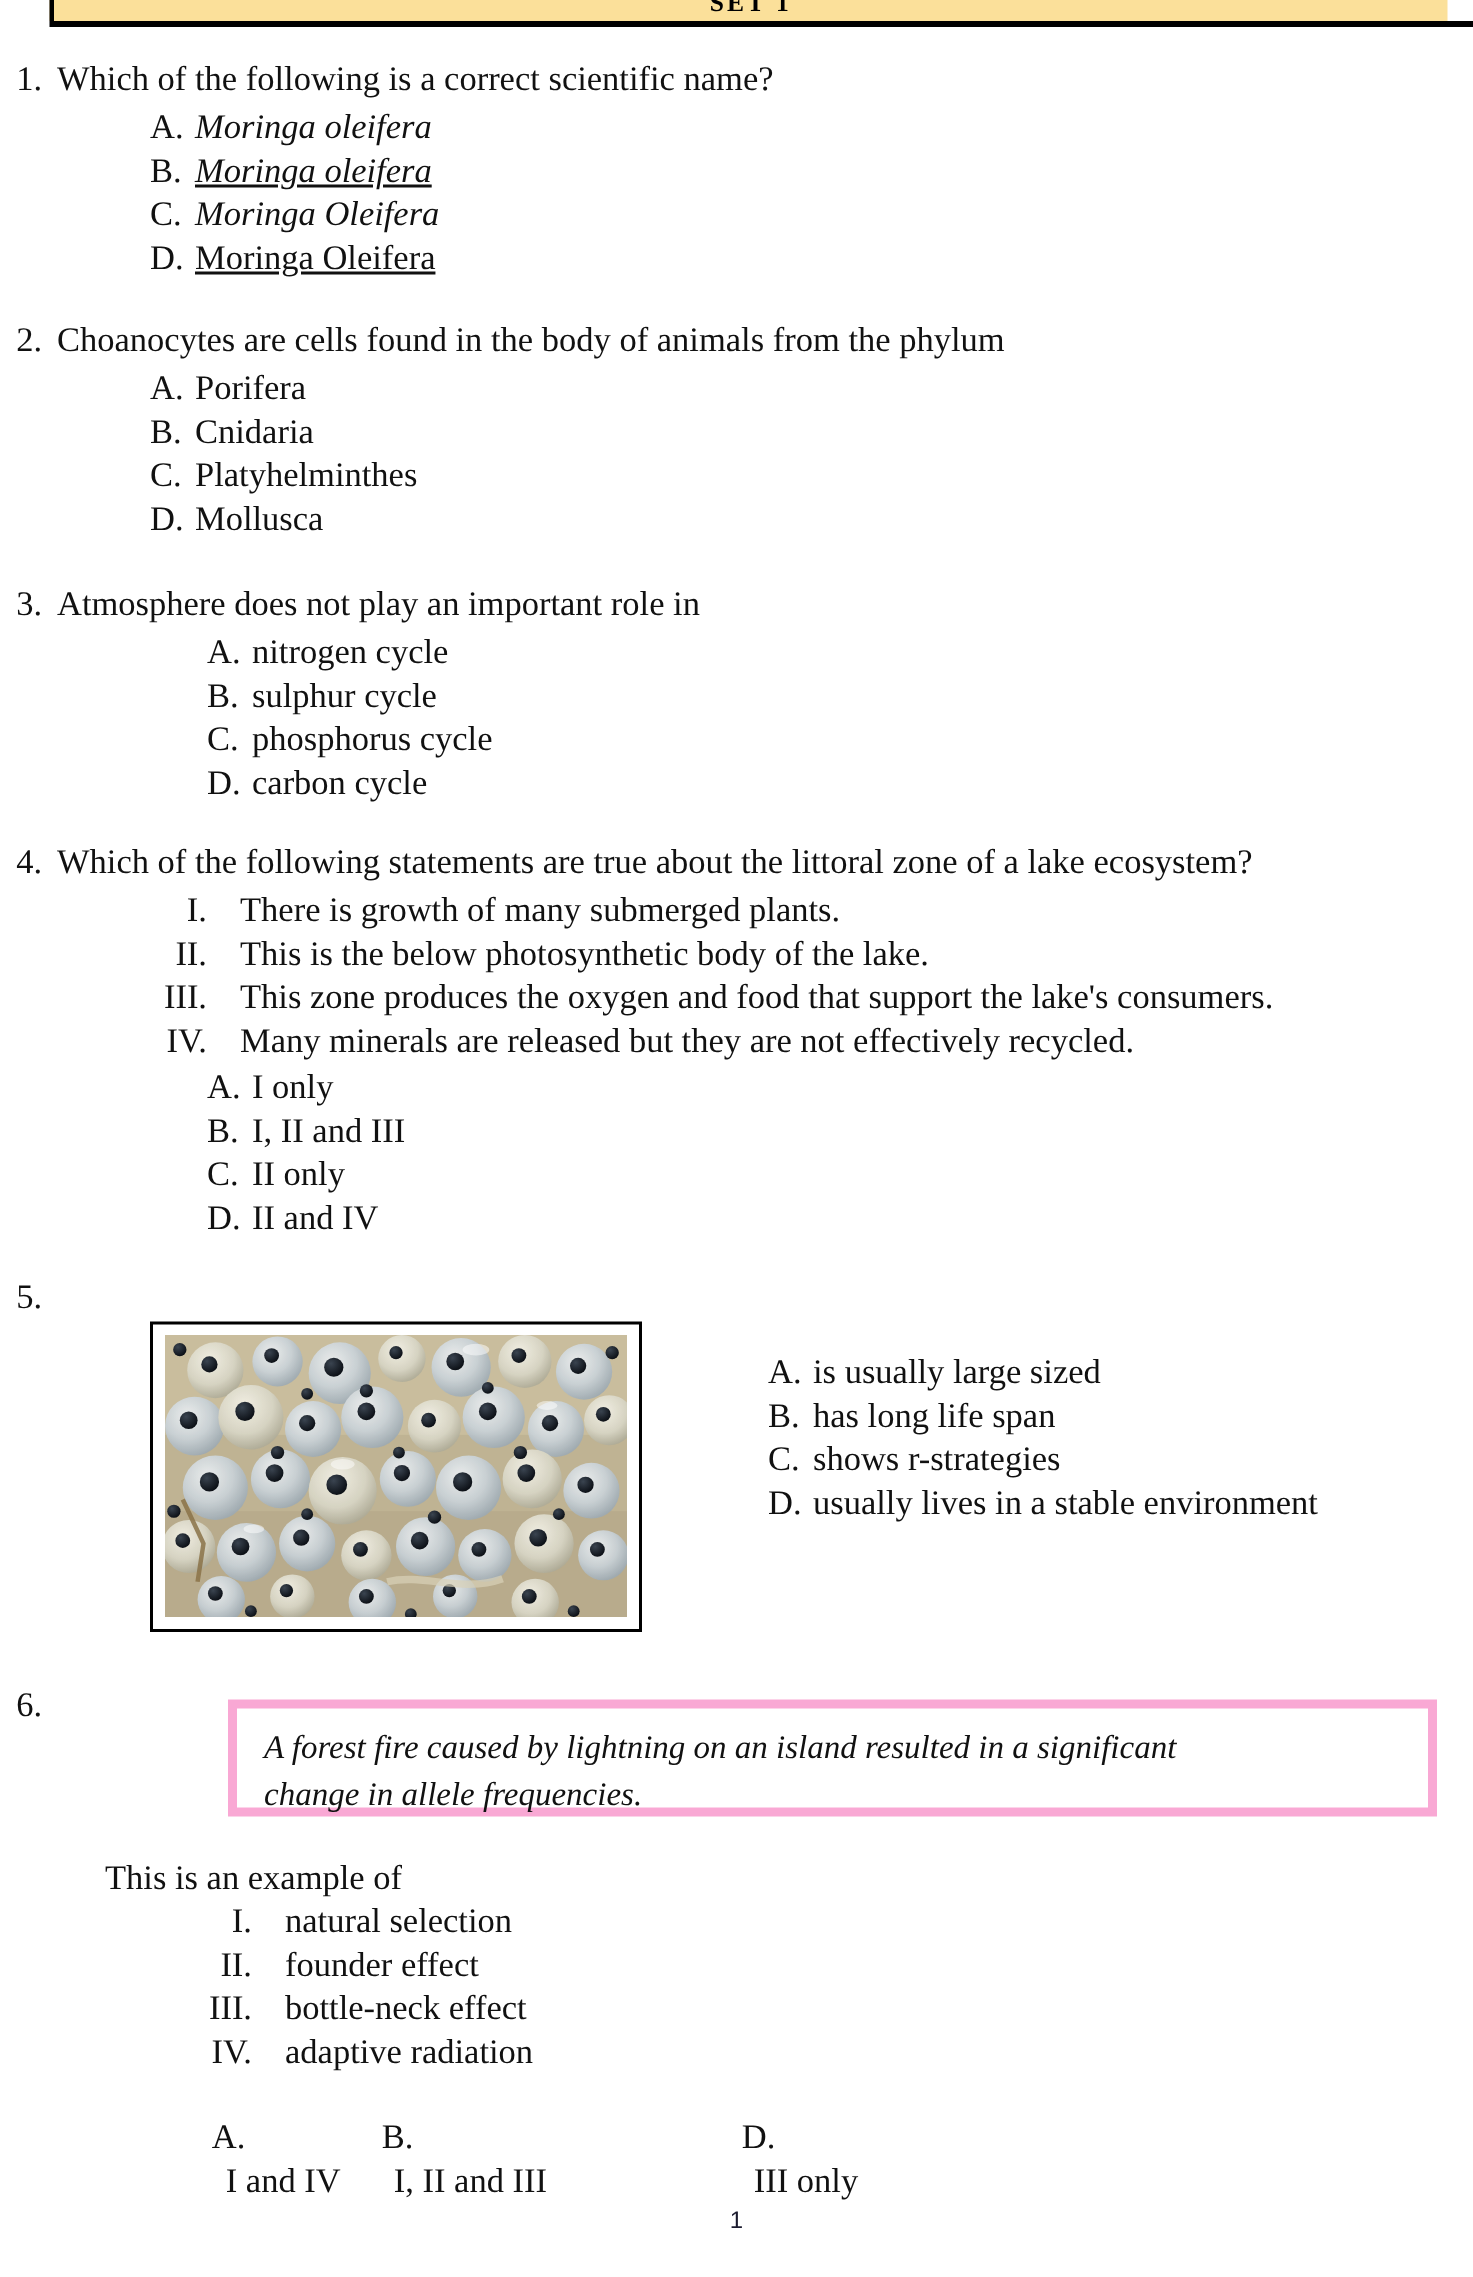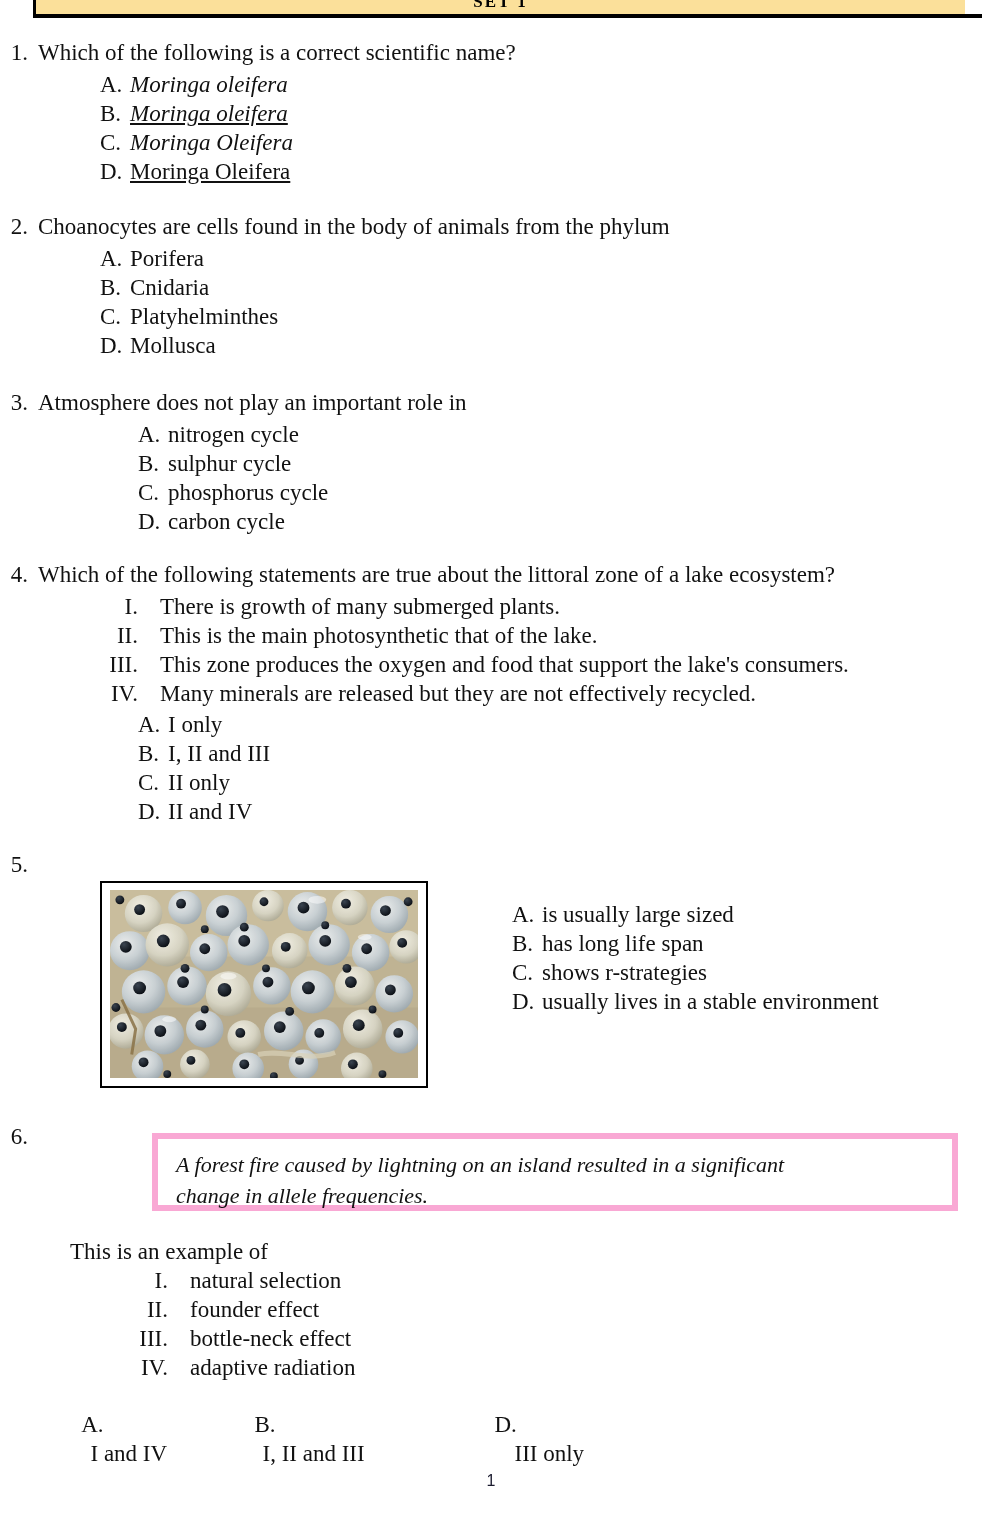--- a/index.html
+++ b/index.html
@@ -300,21 +300,21 @@
       <div class="q-num">4.</div>
       <div class="q-stem">Which of the following statements are true about the littoral zone of a lake ecosystem?</div>
     </div>
     <div style="margin-left:108px; margin-top:2px;">
       <div class="roman">
         <span class="roman-num">I.</span>
         <span class="roman-text">There is growth of many submerged plants.</span>
       </div>
       <div class="roman">
         <span class="roman-num">II.</span>
-        <span class="roman-text">This is the main photosynthetic that of the lake.</span>
+        <span class="roman-text">This is the below photosynthetic body of the lake.</span>
       </div>
       <div class="roman">
         <span class="roman-num">III.</span>
         <span class="roman-text">This zone produces the oxygen and food that support the lake's consumers.</span>
       </div>
       <div class="roman">
         <span class="roman-num">IV.</span>
         <span class="roman-text">Many minerals are released but they are not effectively recycled.</span>
       </div>
     </div>
@@ -527,29 +527,29 @@
       <span class="roman-num">III.</span>
       <span class="roman-text">bottle-neck effect</span>
     </div>
     <div class="roman">
       <span class="roman-num">IV.</span>
       <span class="roman-text">adaptive radiation</span>
     </div>
   </div>
 
   <div class="q6-final-row">
-    <div class="cell" style="width:220px; padding-left:48px; box-sizing:border-box;font-family:Liberation Serif, serif;">
+    <div class="cell" style="width:220px; padding-left:108px; box-sizing:border-box;font-family:Liberation Serif, serif;">
       <span>A.</span>
       <span style="margin-left:8px;">I and IV</span>
     </div>
     <div class="cell" style="width:240px;">
       <span>B.</span>
       <span style="margin-left:8px;">I, II and III</span>
     </div>
     <div class="cell" style="width:200px;">
       <span>D.</span>
-      <span style="margin-left:20px;">III only</span>
+      <span style="margin-left:8px;">III only</span>
     </div>
   </div>
 
   <div class="page-number">1</div>
 
 </div>
 
 </body></html>

